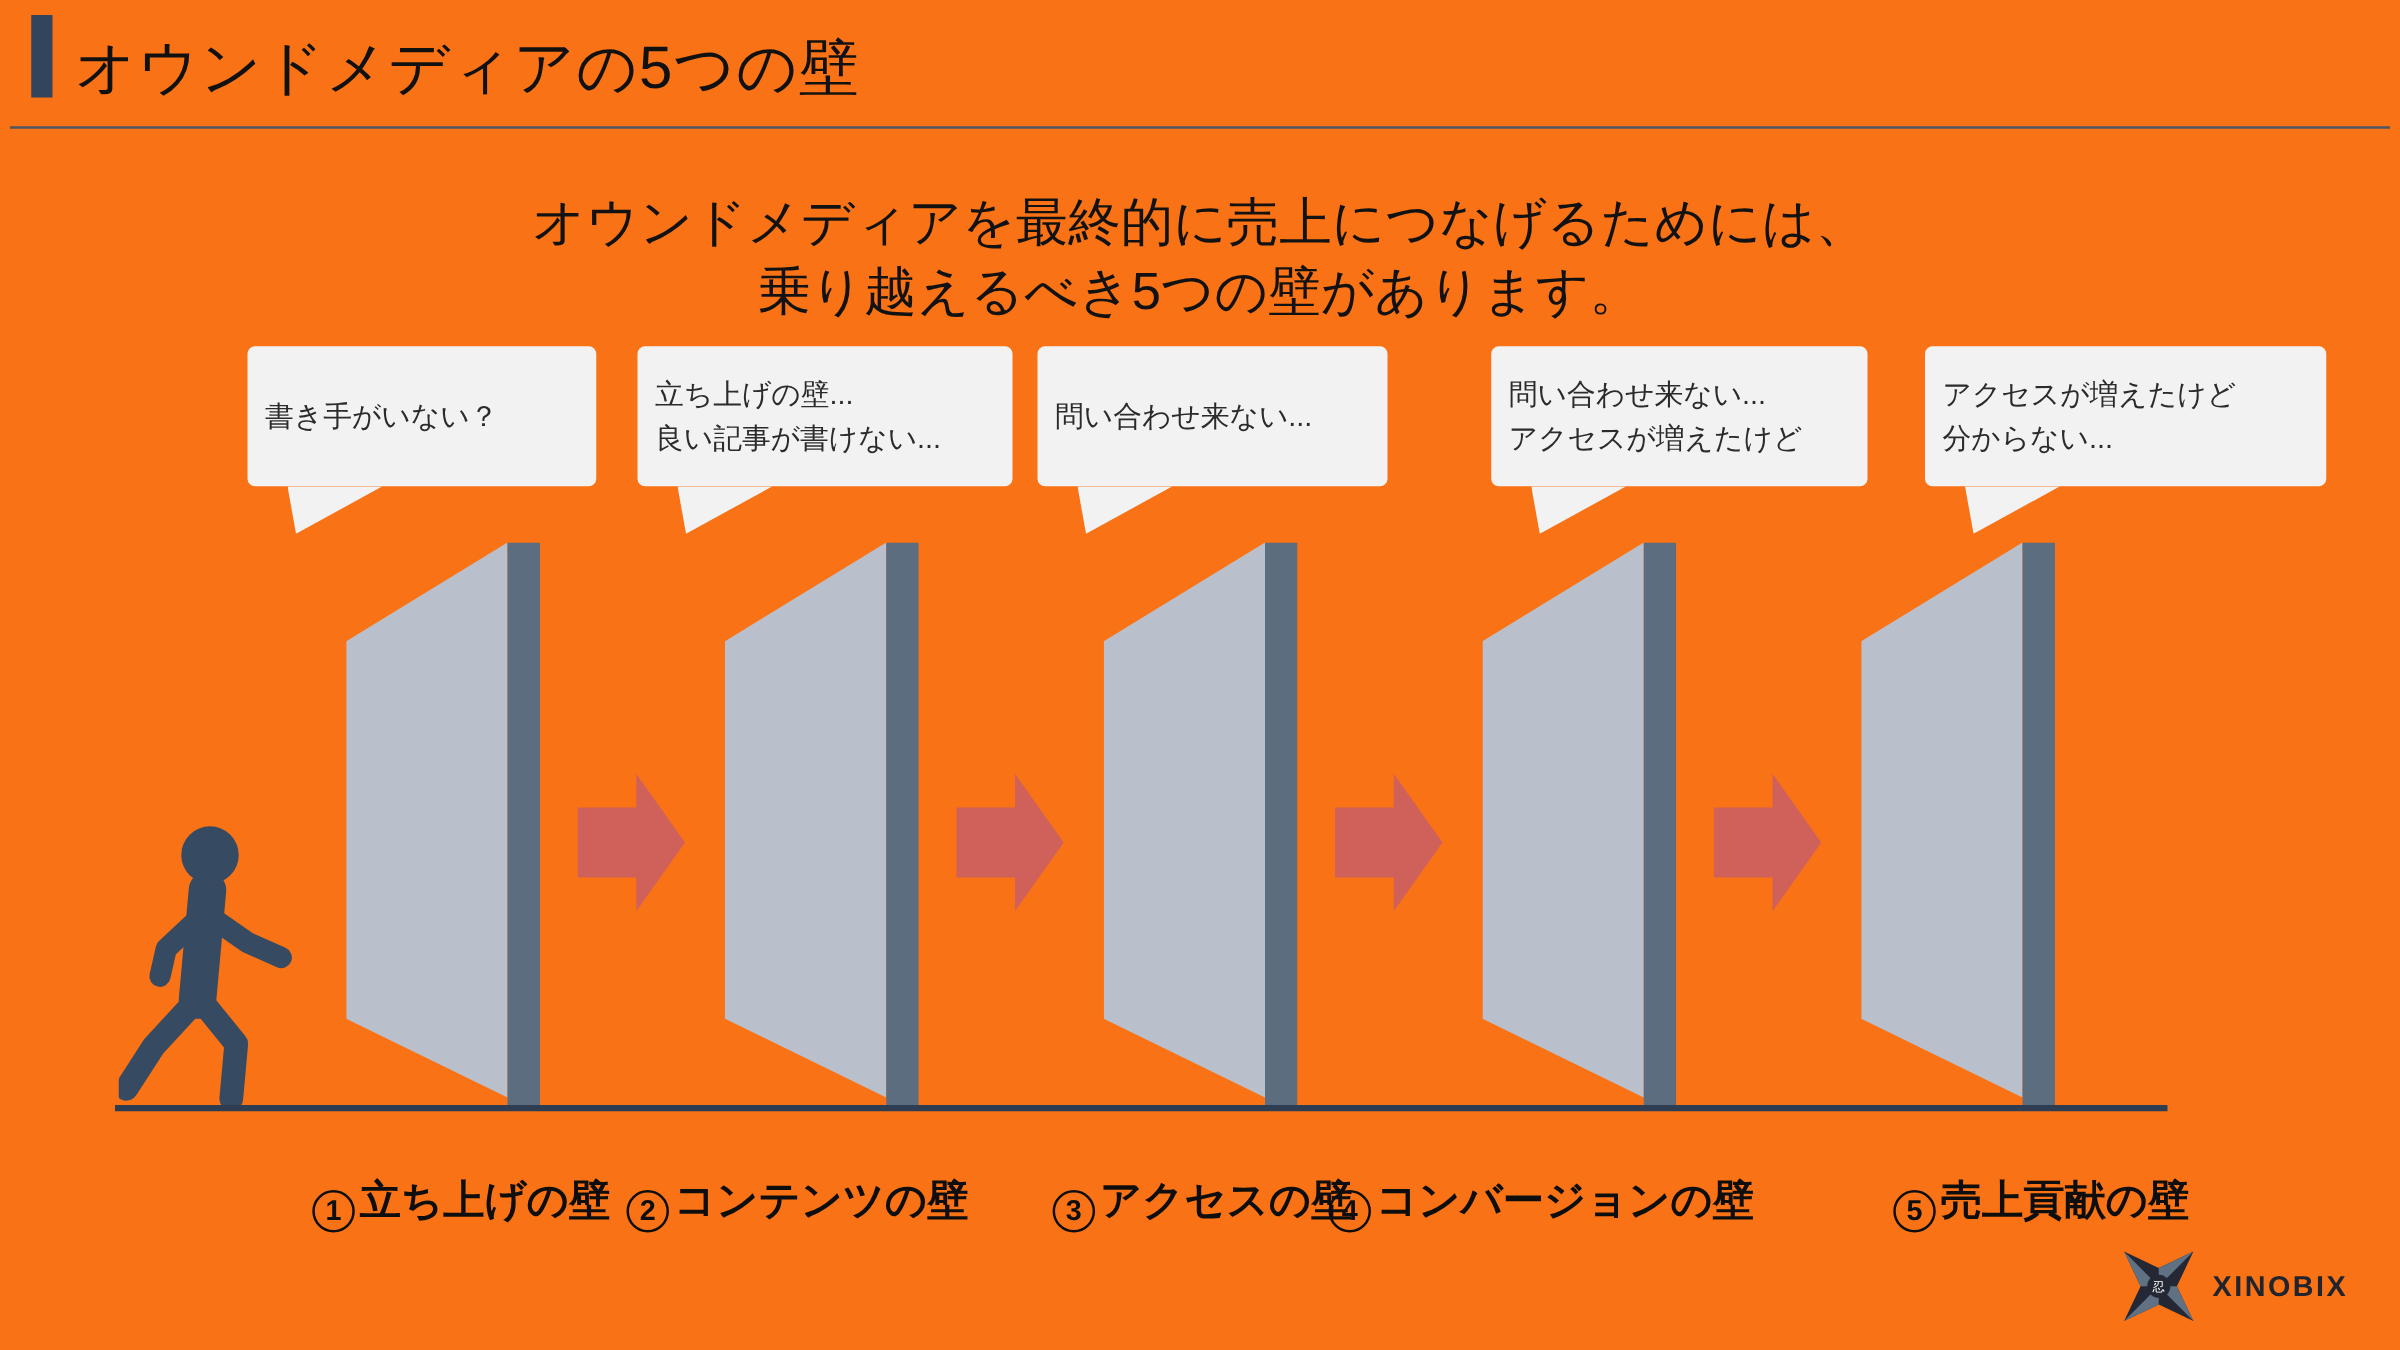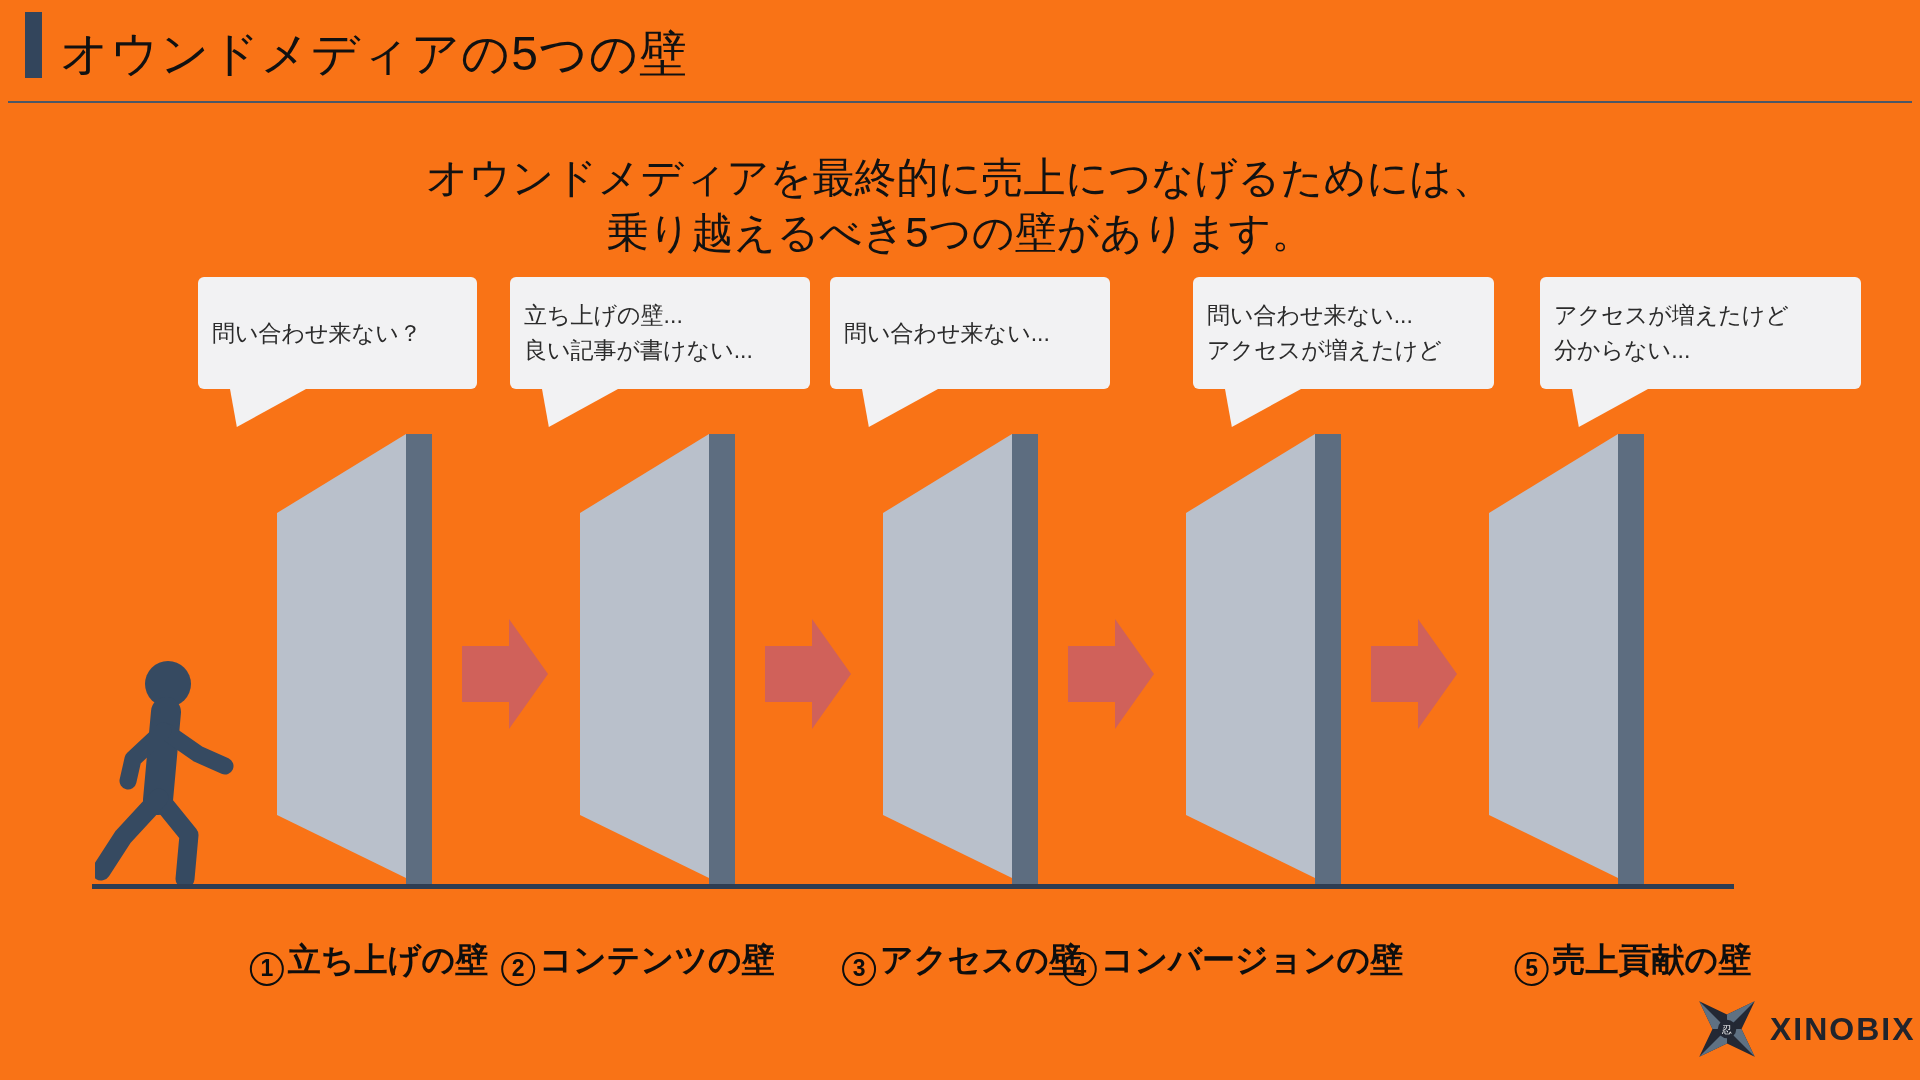--- a/index.html
+++ b/index.html
@@ -35,38 +35,38 @@
   
   .wall-label{position:absolute;top:938px;transform:translateX(-50%);white-space:nowrap;
           font-size:33px;font-weight:bold;color:#0e0e0e;}
   .circ-num{display:inline-flex;align-items:center;justify-content:center;width:34px;height:34px;
           border:2.5px solid #0e0e0e;border-radius:50%;font-size:23px;font-weight:bold;
           margin-right:4px;vertical-align:-5px;}
 
   
   .logo{position:absolute;left:1694px;top:996px;display:flex;align-items:center;}
   .logo-icon{width:66px;height:66px;}
-  .brand-name{font-size:32px;font-weight:bold;letter-spacing:2px;color:#21242c;margin-left:10px;}
+  .brand-name{font-size:23px;font-weight:bold;letter-spacing:2px;color:#21242c;margin-left:10px;}
 </style>
 </head>
 <body>
 
 <div class="slide">
 
   <div class="accent-bar"></div>
   <h1 class="page-title">オウンドメディアの5つの壁</h1>
   <div class="title-rule"></div>
 
   <div class="intro">
     <div>オウンドメディアを最終的に売上につなげるためには、</div>
     <div>乗り越えるべき5つの壁があります。</div>
   </div>
 
   <div class="bubble" style="left:198px;width:279px">
-    <div>問い合わせ来ない？</div>
+    <div>書き手がいない？</div>
     <div></div>
     <div class="bubble-tail"></div>
   </div>
   <div class="bubble" style="left:510px;width:300px">
     <div>立ち上げの壁...</div>
     <div>良い記事が書けない...</div>
     <div class="bubble-tail"></div>
   </div>
   <div class="bubble" style="left:830px;width:280px">
     <div>問い合わせ来ない...</div>

